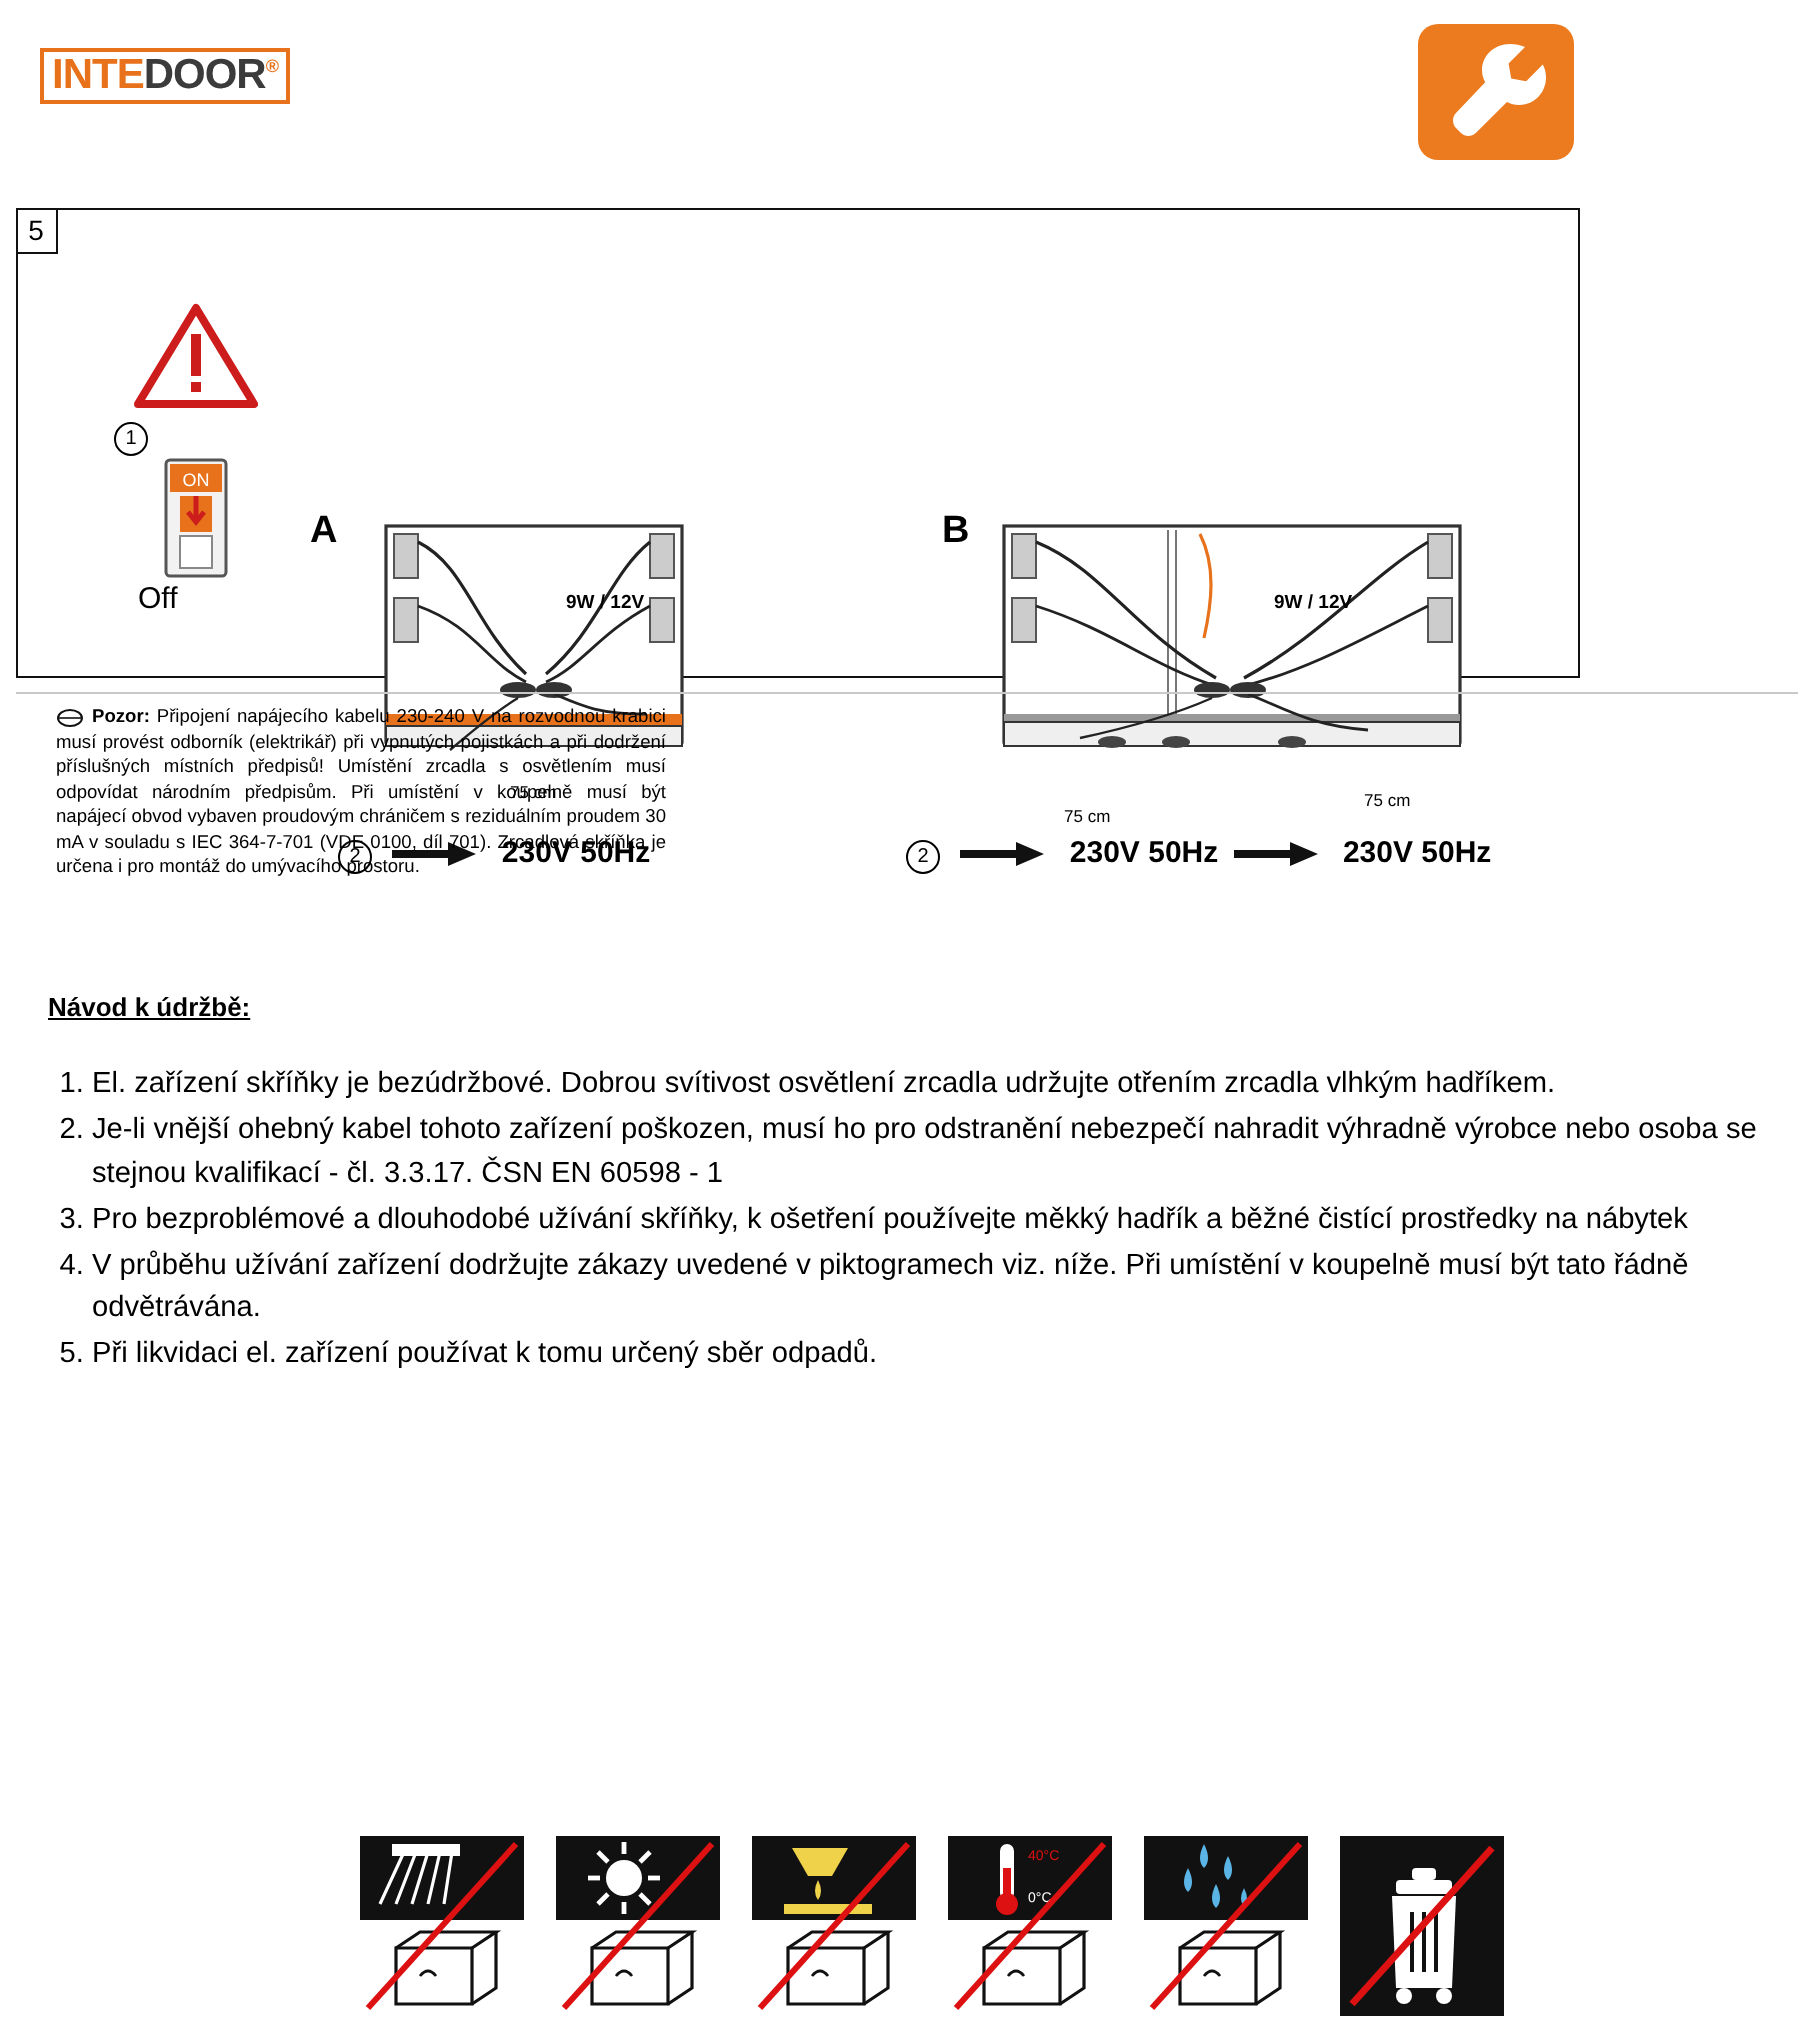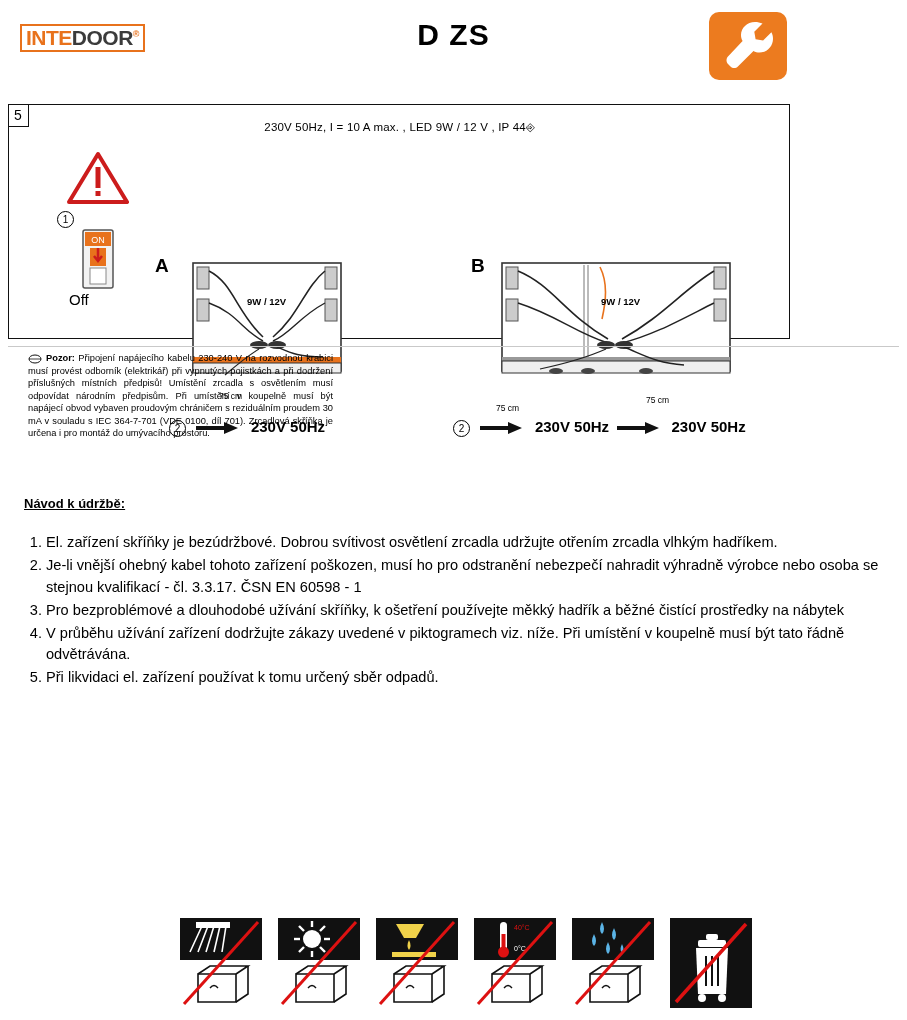--- a/index.html
+++ b/index.html
@@ -133,20 +133,21 @@
   }
 
   .panel-letter {
     position: absolute;
     font-size: 19px;
     font-weight: bold;
   }
   .cab-cap {
     position: absolute;
     font-size: 8.5px;
+    margin-left: 36px;
   }
   .volt-label {
     position: absolute;
     font-size: 15px;
     font-weight: bold;
   }
 
   
   .note {
     position: absolute;
@@ -211,35 +212,31 @@
   }
 </style>
 </head>
 <body>
 
 <div class="header">
   <div class="logo">
     <span>INTE</span><span class="dark">DOOR</span><span class="reg">®</span>
   </div>
 
-  <div class="doc-title">D ZS</div>
 
   <div class="tool-badge">
     <svg width="52" height="54" viewBox="0 0 52 54">
       <path d="M33 4 C25 4 19 10 19 17 c0 2.2 .6 4.3 1.6 6.1 L6 38.5 c-2 2-2 5.4 0 7.5 l2.5 2.5 c2 2 5.3 2 7.4 0 L31.5 33 c1.8 1 3.8 1.5 6 1.5 7.6 0 13.5-6.2 13.5-13.8 0-2.3-.6-4.5-1.6-6.4 l-8.3 8.3 -7.5-1.3 -1.3-7.6 8.2-8.2 C38.2 4.6 35.7 4 33 4 z" fill="#ffffff"></path>
     </svg>
   </div>
 </div>
 
 <div class="step-panel">
   <div class="step-number">5</div>
 
-  <div class="spec-line">
-    <span>230V 50Hz, I = 10 A max. , LED 9W / 12 V , IP 44</span><span class="ce-mark">⎆</span>
-  </div>
 
   <div class="warn-tri">
     <svg width="62" height="54" viewBox="0 0 62 54">
       <polygon points="31,3 60,51 2,51" fill="#ffffff" stroke="#cc1c1c" stroke-width="4" stroke-linejoin="round"></polygon>
       <rect x="28.5" y="16" width="5" height="21" fill="#cc1c1c"></rect>
       <rect x="28.5" y="40" width="5" height="5" fill="#cc1c1c"></rect>
     </svg>
   </div>
 
   <div class="switch-wrap">

